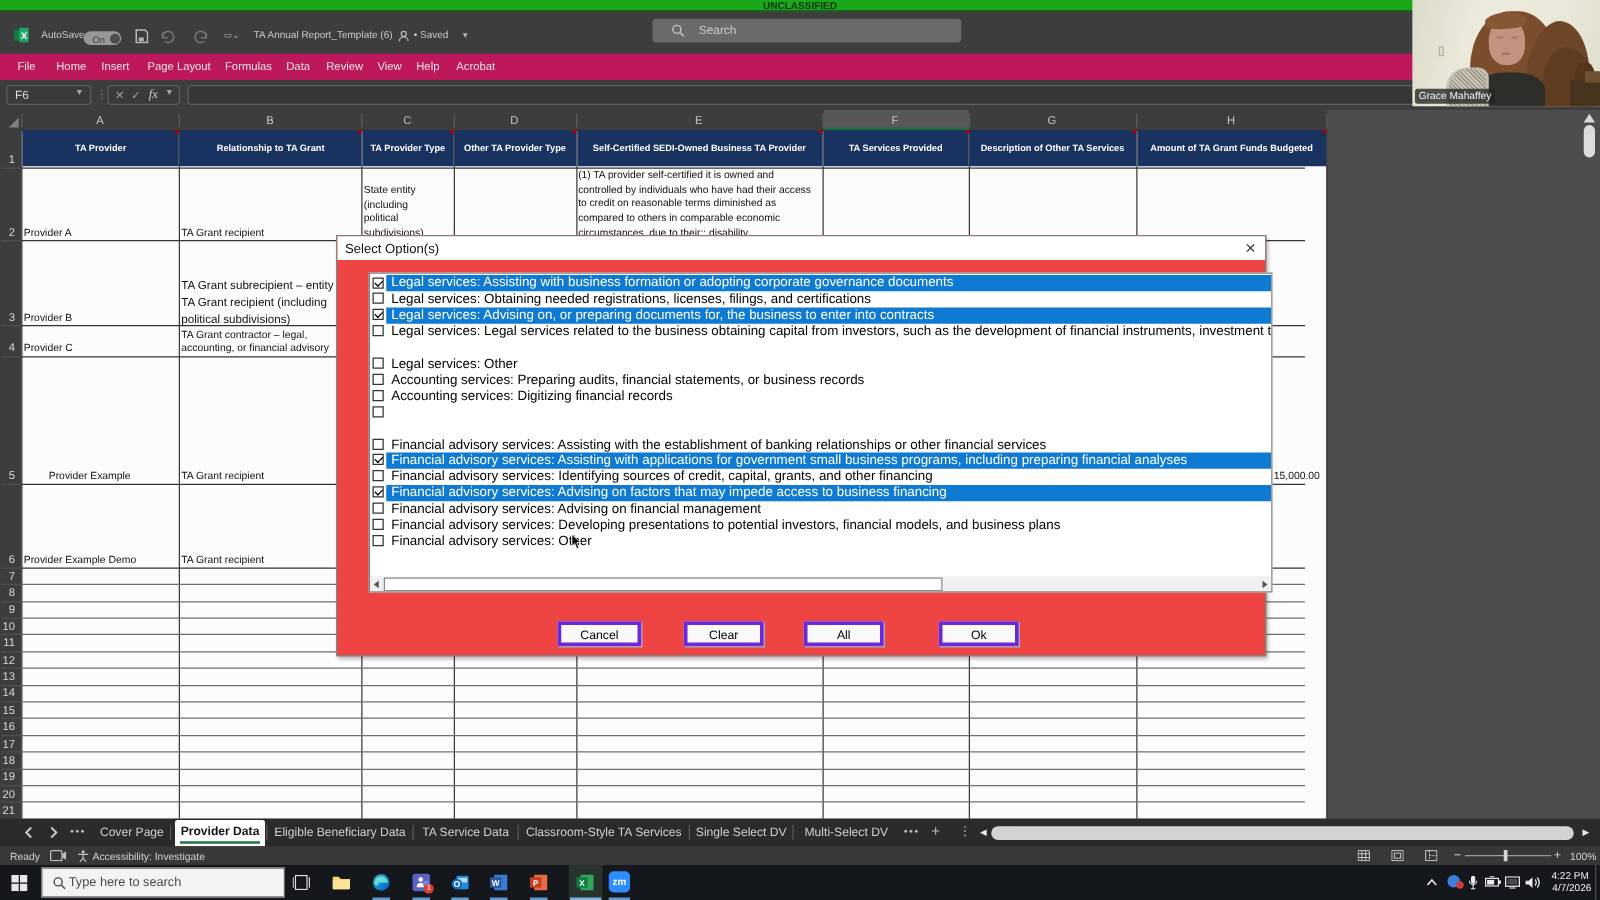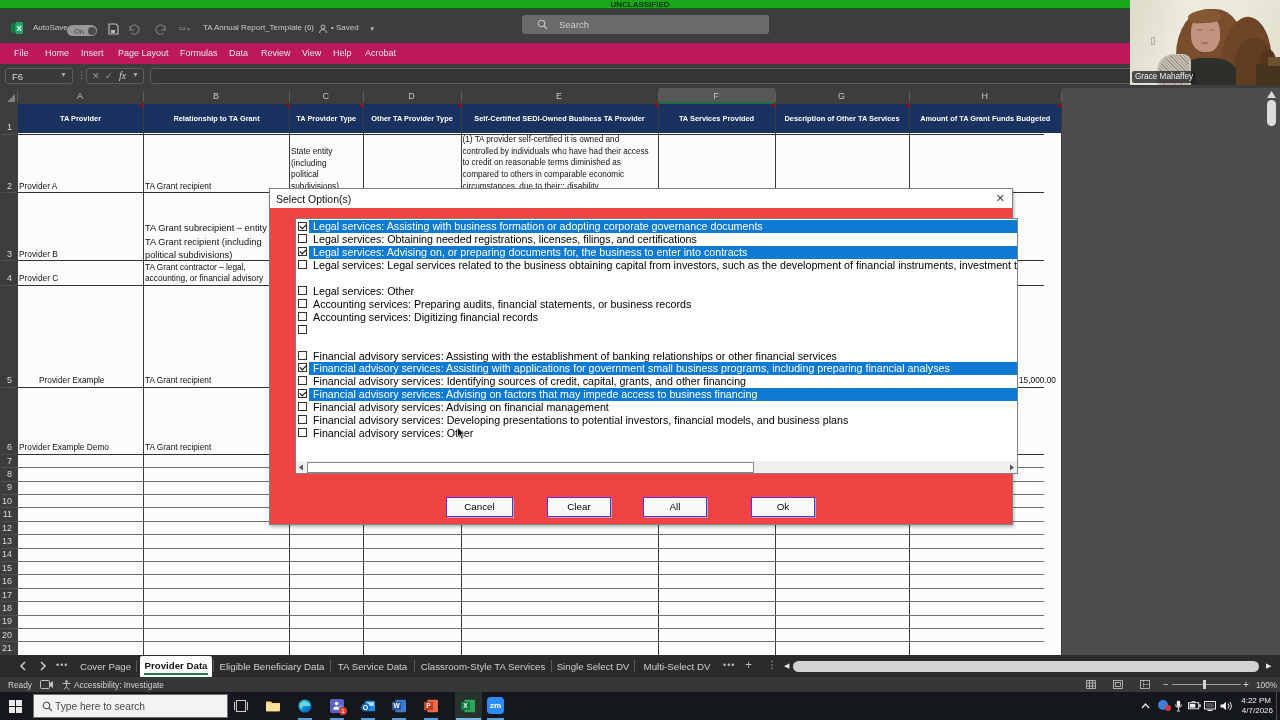--- a/index.html
+++ b/index.html
@@ -72,21 +72,21 @@
 .litem .cb { position:absolute; left:1.5px; top:1.5px; width:9px; height:9px; background:#fff;
   border:1px solid #333; }
 .litem .cb.ck:after { content:""; position:absolute; left:1px; top:1px; width:5px; height:3px;
   border-left:1.5px solid #000; border-bottom:1.5px solid #000; transform:rotate(-45deg); }
 .litem .tx { position:absolute; left:17px; top:0.5px; white-space:nowrap; }
 .litem .hl { position:absolute; left:13px; top:0; width:708px; height:12.9px; background:#0f7ad1; white-space:nowrap;
   padding:0 3px 0 4px; overflow:hidden; }
 .litem .hl .tx { position:static; color:#fff; font-size:10.7px; line-height:12.9px; }
 #dlghs { position:absolute; left:0px; bottom:0px; width:721px; height:12px; background:#f0f0f0; }
 #dlghs .thumb { position:absolute; left:11px; top:0.5px; width:447px; height:11px; background:#fdfdfd; border:1px solid #888; }
-.dbtn { position:absolute; top:308px; height:20px; background:#f9f9f9; border:1px solid #6d28d9;
+.dbtn { position:absolute; top:308px; height:20px; background:#f9f9f9; border:3px solid #6d28d9;
   box-shadow:1px 1px 0 #adadad; font-size:9.8px; color:#000; text-align:center; line-height:18px; }
 
 
 #vsb { left:1261px; top:88px; width:19px; height:567px; background:#4d4d4d; }
 #vsb .th { position:absolute; left:6px; top:12px; width:9px; height:26px; background:#dcdcdc; border-radius:4.5px; }
 
 
 #tabbar { left:0; top:655px; width:1280px; height:22px; background:#2b2b2b; }
 #tabbar .nav { position:absolute; color:#b9b9b9; }
 #tabbar .tab { position:absolute; top:0; height:22px; line-height:23px; color:#cfcfcf; font-size:9.7px;

